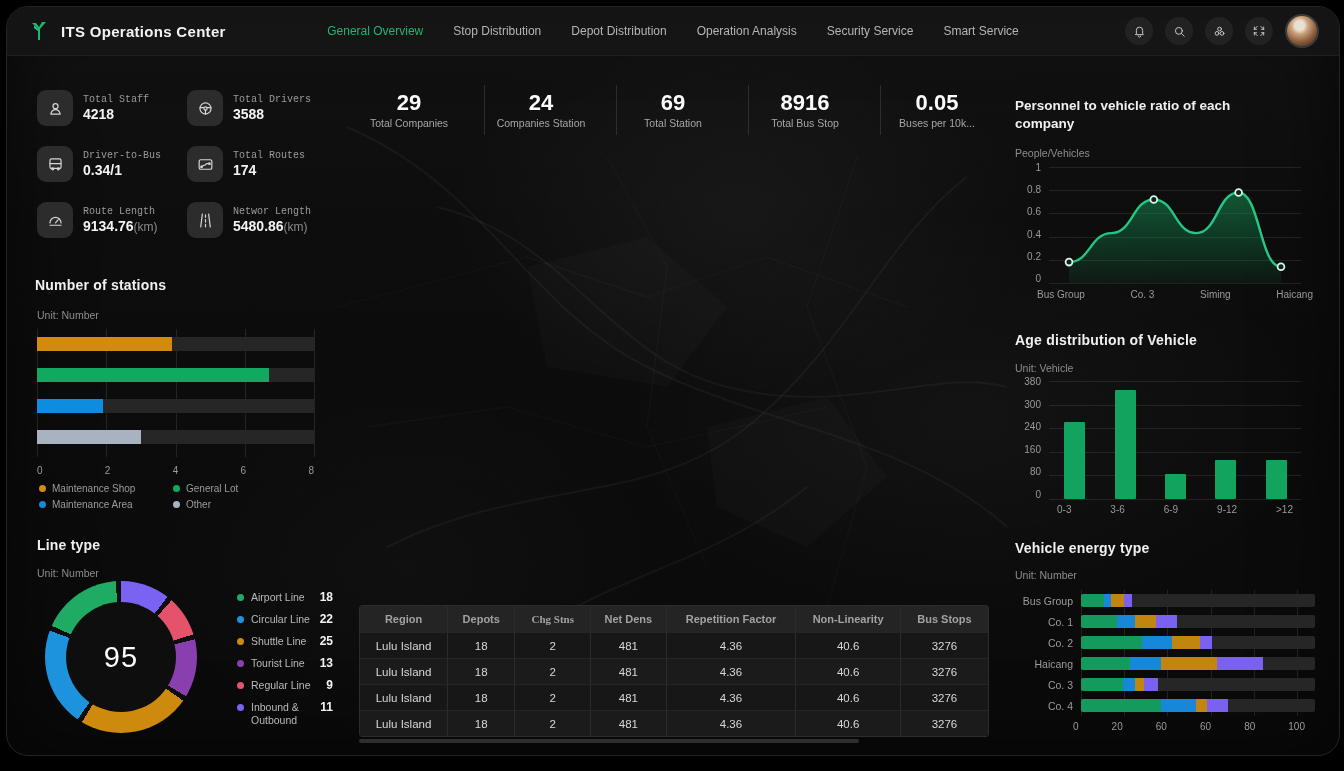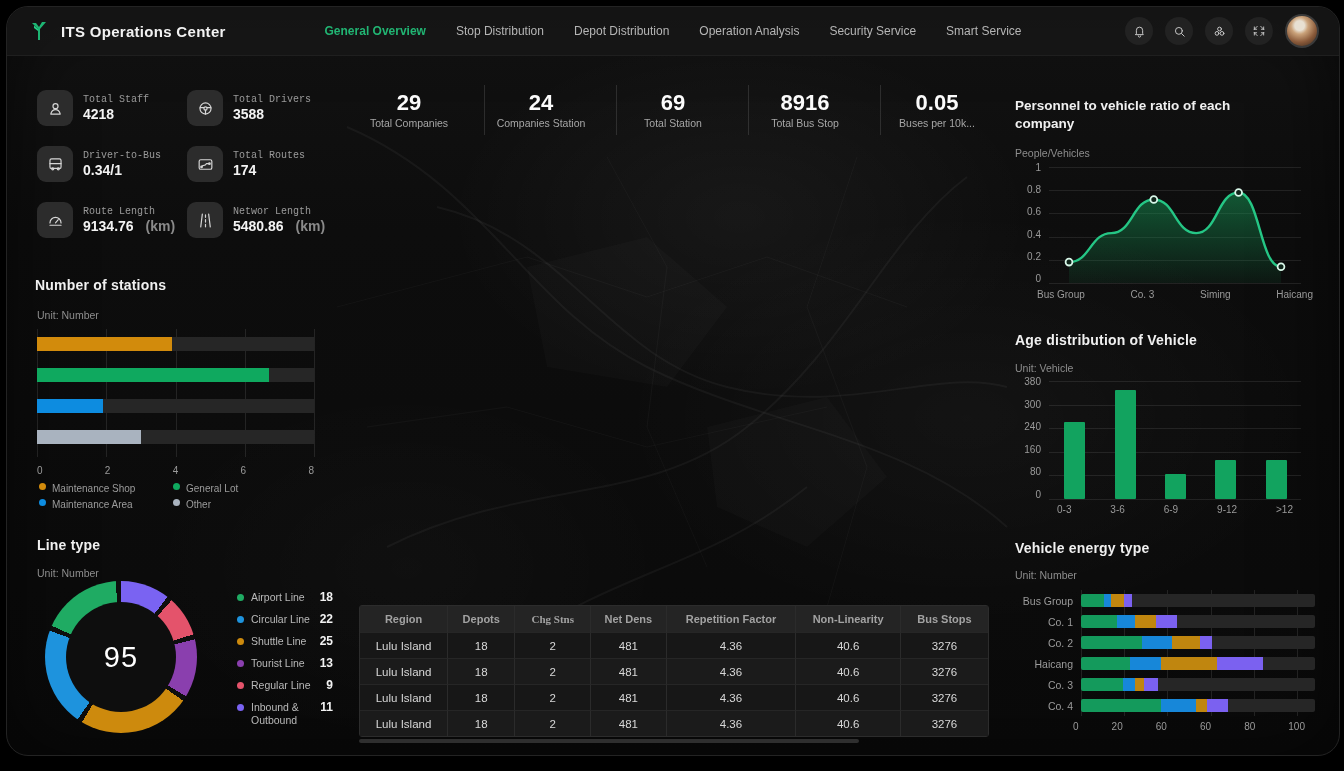--- a/index.html
+++ b/index.html
@@ -12,56 +12,56 @@
       radial-gradient(420px 260px at 55% 28%, rgba(255,255,255,.045), transparent 70%),
       radial-gradient(500px 300px at 72% 55%, rgba(255,255,255,.03), transparent 70%),
       radial-gradient(380px 260px at 30% 75%, rgba(255,255,255,.02), transparent 70%);}
   
   #header{position:absolute;left:0;top:0;right:0;height:48px;display:flex;align-items:center;
     padding:0 20px;background:rgba(22,22,22,.85);border-bottom:1px solid #1f1f1f;z-index:5;}
   .logo-mark{width:24px;height:24px;margin-right:10px;flex:0 0 auto;}
   #app-title{color:#f2f2f2;font-size:15px;font-weight:700;letter-spacing:.3px;white-space:nowrap;}
   #nav{position:absolute;left:50%;transform:translateX(-50%);display:flex;gap:30px;align-items:center;}
   .nav-item{font-size:12px;color:#b5b5b5;cursor:pointer;white-space:nowrap;}
-  .nav-item.active{color:#21b573;font-weight:700;}
+  .nav-item.active{color:#21b573;font-weight:400;}
   #header-actions{margin-left:auto;display:flex;align-items:center;gap:12px;}
   .icon-btn{width:28px;height:28px;border-radius:50%;background:#222;display:flex;align-items:center;
     justify-content:center;cursor:pointer;}
   .icon-btn svg{stroke:#cfcfcf;fill:none;stroke-width:1.5;stroke-linecap:round;stroke-linejoin:round;}
   #avatar{width:30px;height:30px;border-radius:50%;border:2px solid #3a3a3a;cursor:pointer;
     background:radial-gradient(circle at 42% 32%, #e8e0d2 0 18%, #caa27a 32%, #8a5a3a 62%, #4a3322 88%, #2a1d14 100%);}
   
   #left-stats{position:absolute;left:30px;top:80px;width:292px;display:grid;
     grid-template-columns:150px 142px;grid-row-gap:14px;}
   .stat-item{display:flex;align-items:center;gap:10px;height:42px;}
   .stat-tile{width:36px;height:36px;border-radius:9px;background:#2c2c2c;flex:0 0 auto;
     display:flex;align-items:center;justify-content:center;}
   .stat-tile svg{stroke:#d6d6d6;fill:none;stroke-width:1.5;stroke-linecap:round;stroke-linejoin:round;}
   .stat-label{font-size:10px;color:#9a9a9a;line-height:13px;white-space:nowrap;font-family:Liberation Mono, monospace;}
   .stat-value{font-size:14px;color:#f3f3f3;font-weight:700;line-height:17px;white-space:nowrap;}
-  .stat-unit{font-size:14px;color:#8a8a8a;font-weight:700;margin-left:12px;}
+  .stat-unit{font-size:12px;color:#8a8a8a;font-weight:400;margin-left:0;}
   
   .sec-title{position:absolute;color:#f0f0f0;font-size:14px;font-weight:700;letter-spacing:.2px;}
   .unit-label{position:absolute;color:#8d8d8d;font-size:10.5px;}
   
   #top-stats{position:absolute;left:346px;top:78px;width:640px;height:50px;display:flex;gap:19px;}
   .top-stat{flex:1;display:flex;flex-direction:column;align-items:center;justify-content:center;gap:3px;}
   .top-stat + .top-stat{border-left:1px solid rgba(255,255,255,.12);}
   .top-stat .v{color:#fbfbfb;font-size:22px;font-weight:700;line-height:22px;}
   .top-stat .l{color:#a6a6a6;font-size:10.5px;white-space:nowrap;}
   
   #stations-plot{position:absolute;left:30px;top:322px;width:277px;height:128px;}
   .vgrid{position:absolute;top:0;bottom:0;width:1px;background:rgba(255,255,255,.10);}
   .hbar-row{position:absolute;left:0;width:100%;height:14px;background:#262626;}
   .hbar-fill{position:absolute;left:0;top:0;bottom:0;}
   #stations-xaxis{position:absolute;left:30px;top:458px;width:277px;display:flex;justify-content:space-between;
     color:#9a9a9a;font-size:10px;}
   #stations-legend{position:absolute;left:32px;top:476px;width:280px;display:grid;
     grid-template-columns:134px 134px;grid-row-gap:5px;}
-  .legend-item{display:flex;align-items:flex-start;gap:6px;color:#9b9b9b;font-size:10px;}
+  .legend-item{display:flex;align-items:center;gap:6px;color:#9b9b9b;font-size:10px;}
   .legend-dot{width:7px;height:7px;border-radius:50%;flex:0 0 auto;}
   
   #donut{position:absolute;left:38px;top:574px;width:152px;height:152px;border-radius:50%;}
   #donut-hole{position:absolute;left:21px;top:21px;width:110px;height:110px;border-radius:50%;background:#0e0e0e;
     display:flex;align-items:center;justify-content:center;}
   #donut-center{color:#fff;font-size:29px;font-weight:400;letter-spacing:1px;}
   #donut-legend{position:absolute;left:230px;top:584px;width:96px;display:flex;flex-direction:column;gap:9px;}
   .dlegend-row{display:flex;align-items:flex-start;gap:7px;}
   .dlegend-label{color:#b9b9b9;font-size:10.5px;line-height:13px;flex:1;}
   .dlegend-value{color:#f2f2f2;font-size:12px;font-weight:700;line-height:13px;}

